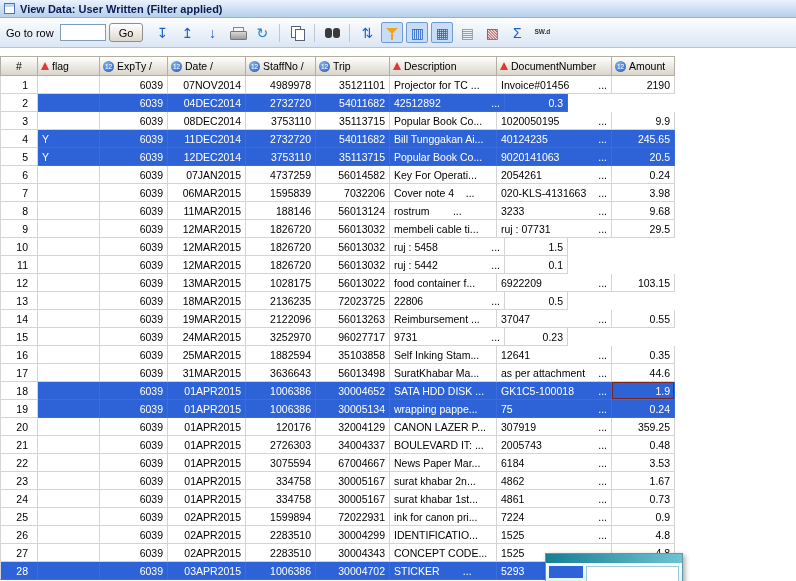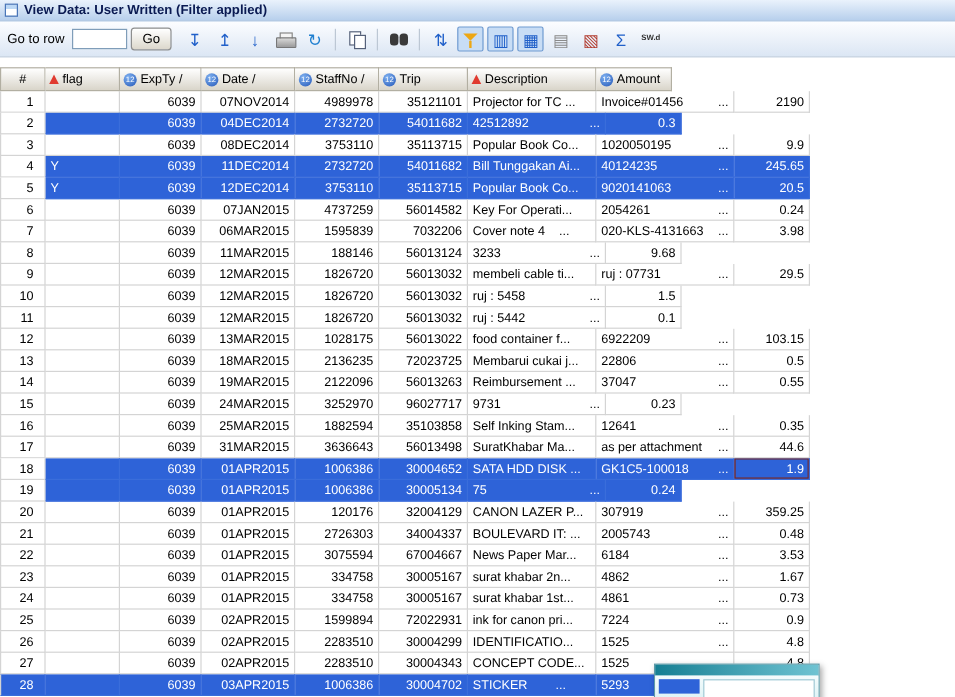--- a/index.html
+++ b/index.html
@@ -147,20 +147,24 @@
             <span>StaffNo /</span>
           </div>
           <div class="hdr-cell" style="width: 74px;">
             <span class="numicon">12</span>
             <span>Trip</span>
           </div>
           <div class="hdr-cell" style="width: 107px;">
             <span class="tri"></span>
             <span>Description</span>
           </div>
+          <div class="hdr-cell" style="width: 115px;">
+            <span class="tri"></span>
+            <span>DocumentNumber</span>
+          </div>
           <div class="hdr-cell" style="width: 63px;">
             <span class="numicon">12</span>
             <span>Amount</span>
           </div>
         </div>
       <div id="grid-body">
           <div class="row">
             <div class="cell c-num" style="width: 38px;">1</div>
             <div class="cell c-flag" style="width: 62px;"></div>
             <div class="cell c-expty" style="width: 68px;">6039</div>
@@ -236,20 +240,21 @@
             <div class="cell c-doc" style="width: 115px;"><span>020-KLS-4131663</span><span>...</span></div>
             <div class="cell c-amount" style="width: 63px;">3.98</div>
           </div>
           <div class="row">
             <div class="cell c-num" style="width: 38px;">8</div>
             <div class="cell c-flag" style="width: 62px;"></div>
             <div class="cell c-expty" style="width: 68px;">6039</div>
             <div class="cell c-date" style="width: 78px;">11MAR2015</div>
             <div class="cell c-staffno" style="width: 70px;">188146</div>
             <div class="cell c-trip" style="width: 74px;">56013124</div>
+            <div class="cell c-desc" style="width: 107px;">rostrum        ...</div>
             <div class="cell c-doc" style="width: 115px;"><span>3233</span><span>...</span></div>
             <div class="cell c-amount" style="width: 63px;">9.68</div>
           </div>
           <div class="row">
             <div class="cell c-num" style="width: 38px;">9</div>
             <div class="cell c-flag" style="width: 62px;"></div>
             <div class="cell c-expty" style="width: 68px;">6039</div>
             <div class="cell c-date" style="width: 78px;">12MAR2015</div>
             <div class="cell c-staffno" style="width: 70px;">1826720</div>
             <div class="cell c-trip" style="width: 74px;">56013032</div>
@@ -288,21 +293,20 @@
             <div class="cell c-doc" style="width: 115px;"><span>6922209</span><span>...</span></div>
             <div class="cell c-amount" style="width: 63px;">103.15</div>
           </div>
           <div class="row">
             <div class="cell c-num" style="width: 38px;">13</div>
             <div class="cell c-flag" style="width: 62px;"></div>
             <div class="cell c-expty" style="width: 68px;">6039</div>
             <div class="cell c-date" style="width: 78px;">18MAR2015</div>
             <div class="cell c-staffno" style="width: 70px;">2136235</div>
             <div class="cell c-trip" style="width: 74px;">72023725</div>
-            <div class="cell c-desc" style="width: 107px;">Membarui cukai j...</div>
             <div class="cell c-doc" style="width: 115px;"><span>22806</span><span>...</span></div>
             <div class="cell c-amount" style="width: 63px;">0.5</div>
           </div>
           <div class="row">
             <div class="cell c-num" style="width: 38px;">14</div>
             <div class="cell c-flag" style="width: 62px;"></div>
             <div class="cell c-expty" style="width: 68px;">6039</div>
             <div class="cell c-date" style="width: 78px;">19MAR2015</div>
             <div class="cell c-staffno" style="width: 70px;">2122096</div>
             <div class="cell c-trip" style="width: 74px;">56013263</div>
@@ -353,20 +357,21 @@
             <div class="cell c-doc" style="width: 115px;"><span>GK1C5-100018</span><span>...</span></div>
             <div class="cell c-amount focus" style="width: 63px;">1.9</div>
           </div>
           <div class="row selected">
             <div class="cell c-num" style="width: 38px;">19</div>
             <div class="cell c-flag" style="width: 62px;"></div>
             <div class="cell c-expty" style="width: 68px;">6039</div>
             <div class="cell c-date" style="width: 78px;">01APR2015</div>
             <div class="cell c-staffno" style="width: 70px;">1006386</div>
             <div class="cell c-trip" style="width: 74px;">30005134</div>
+            <div class="cell c-desc" style="width: 107px;">wrapping pappe...</div>
             <div class="cell c-doc" style="width: 115px;"><span>75</span><span>...</span></div>
             <div class="cell c-amount" style="width: 63px;">0.24</div>
           </div>
           <div class="row">
             <div class="cell c-num" style="width: 38px;">20</div>
             <div class="cell c-flag" style="width: 62px;"></div>
             <div class="cell c-expty" style="width: 68px;">6039</div>
             <div class="cell c-date" style="width: 78px;">01APR2015</div>
             <div class="cell c-staffno" style="width: 70px;">120176</div>
             <div class="cell c-trip" style="width: 74px;">32004129</div>

